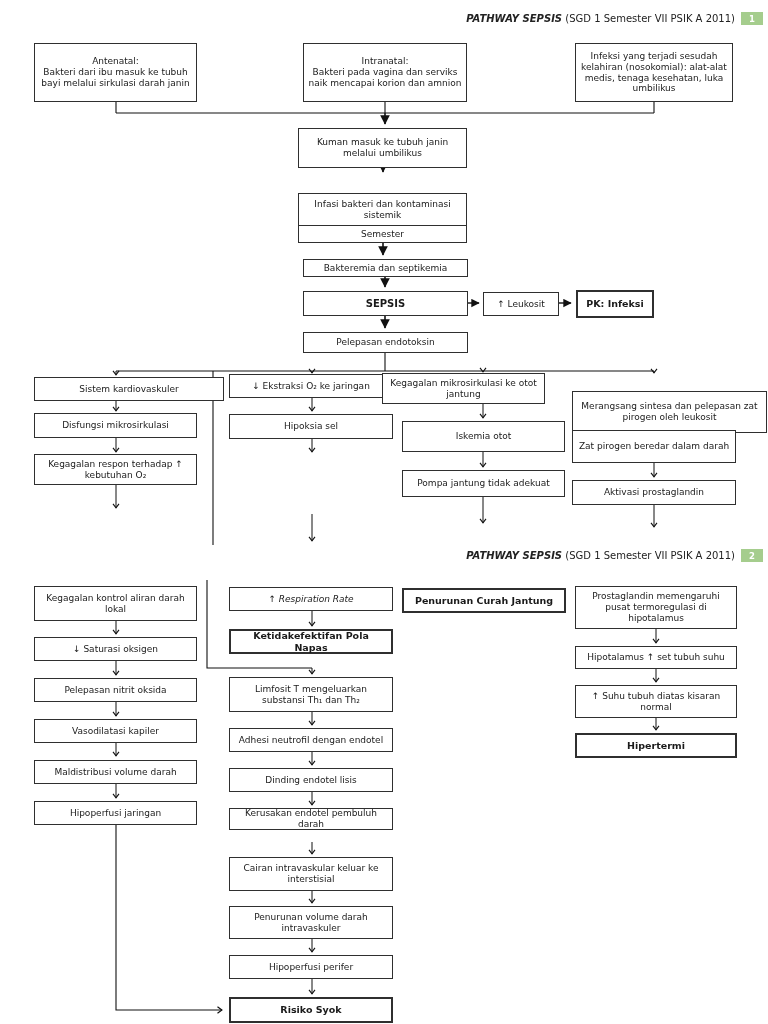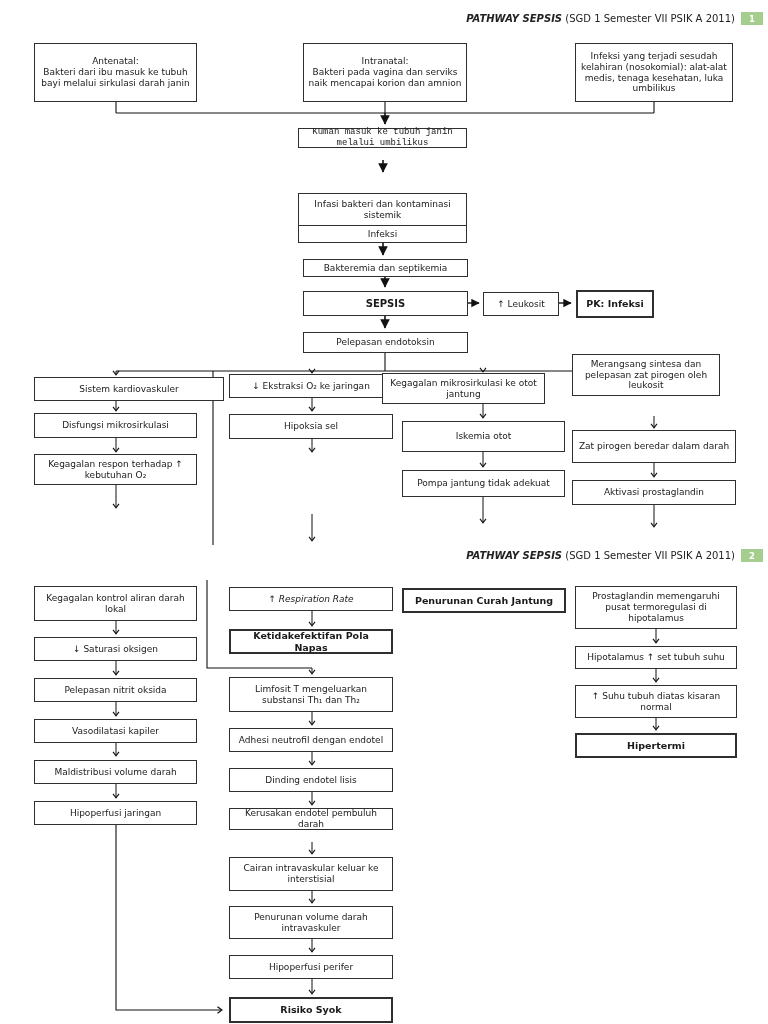--- a/index.html
+++ b/index.html
@@ -107,41 +107,41 @@
     </span>
     <span class="badge">1</span>
   </div>
 
   <div class="box" style="left:34px;top:43px;width:163px;height:59px;">Antenatal:
 Bakteri dari ibu masuk ke tubuh bayi melalui sirkulasi darah janin</div>
   <div class="box" style="left:303px;top:43px;width:164px;height:59px;">Intranatal:
 Bakteri pada vagina dan serviks naik mencapai korion dan amnion</div>
   <div class="box" style="left:575px;top:43px;width:158px;height:59px;">Infeksi yang terjadi sesudah kelahiran (nosokomial): alat-alat medis, tenaga kesehatan, luka umbilikus</div>
 
-  <div class="box" style="left:298px;top:128px;width:169px;height:20px;font-family:Liberation Mono, monospace;">Kuman masuk ke tubuh janin melalui umbilikus</div>
+  <div class="box" style="left:298px;top:128px;width:169px;height:40px;">Kuman masuk ke tubuh janin melalui umbilikus</div>
   <div class="box" style="left:298px;top:176px;width:169px;height:33px;margin-top:17px;">Infasi bakteri dan kontaminasi sistemik</div>
-  <div class="box" style="left:298px;top:225px;width:169px;height:18px;">Infeksi</div>
+  <div class="box" style="left:298px;top:225px;width:169px;height:18px;">Semester</div>
   <div class="box" style="left:303px;top:259px;width:165px;height:18px;">Bakteremia dan septikemia</div>
   <div class="box bold" style="left:303px;top:291px;width:165px;height:25px;">SEPSIS</div>
   <div class="box" style="left:483px;top:292px;width:76px;height:24px;">↑ Leukosit</div>
   <div class="box thick" style="left:576px;top:290px;width:78px;height:28px;">PK: Infeksi</div>
   <div class="box" style="left:303px;top:332px;width:165px;height:21px;">Pelepasan endotoksin</div>
 
   <div class="box" style="left:34px;top:377px;width:190px;height:24px;">Sistem kardiovaskuler</div>
   <div class="box" style="left:34px;top:413px;width:163px;height:25px;">Disfungsi mikrosirkulasi</div>
   <div class="box" style="left:34px;top:454px;width:163px;height:31px;">Kegagalan respon terhadap ↑ kebutuhan O₂</div>
 
   <div class="box" style="left:229px;top:374px;width:164px;height:24px;">↓ Ekstraksi O₂ ke jaringan</div>
   <div class="box" style="left:229px;top:414px;width:164px;height:25px;">Hipoksia sel</div>
 
   <div class="box" style="left:382px;top:373px;width:163px;height:31px;">Kegagalan mikrosirkulasi ke otot jantung</div>
   <div class="box" style="left:402px;top:421px;width:163px;height:31px;">Iskemia otot</div>
   <div class="box" style="left:402px;top:470px;width:163px;height:27px;">Pompa jantung tidak adekuat</div>
 
-  <div class="box" style="left:572px;top:354px;width:148px;height:42px;">Merangsang sintesa dan pelepasan zat pirogen oleh leukosit</div>
+  <div class="box" style="left:572px;top:391px;width:195px;height:42px;">Merangsang sintesa dan pelepasan zat pirogen oleh leukosit</div>
   <div class="box" style="left:572px;top:430px;width:164px;height:33px;">Zat pirogen beredar dalam darah</div>
   <div class="box" style="left:572px;top:480px;width:164px;height:25px;">Aktivasi prostaglandin</div>
 
   <div class="hdr" style="top:549px;">
     <span>
       <span class="t-italic">PATHWAY SEPSIS</span>
       <span>(SGD 1 Semester VII PSIK A 2011)</span>
     </span>
     <span class="badge">2</span>
   </div>

